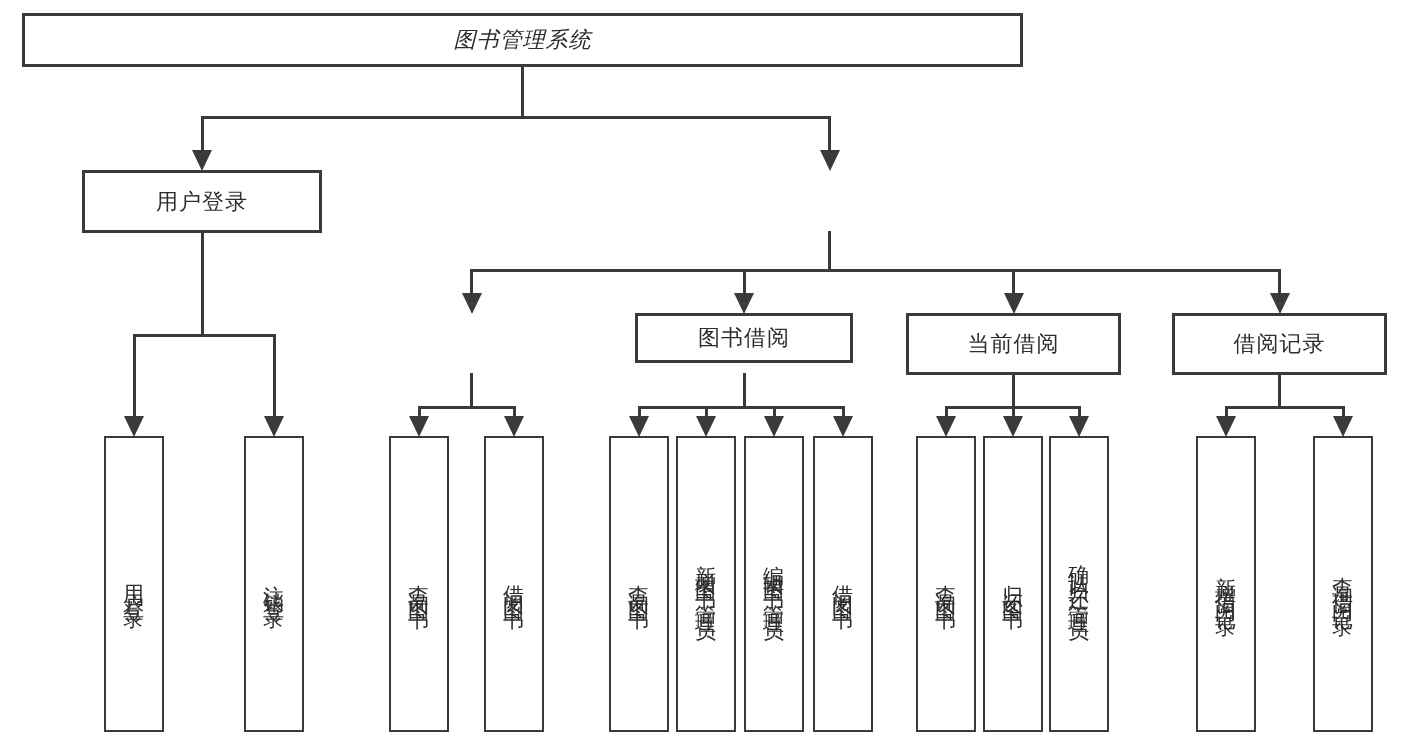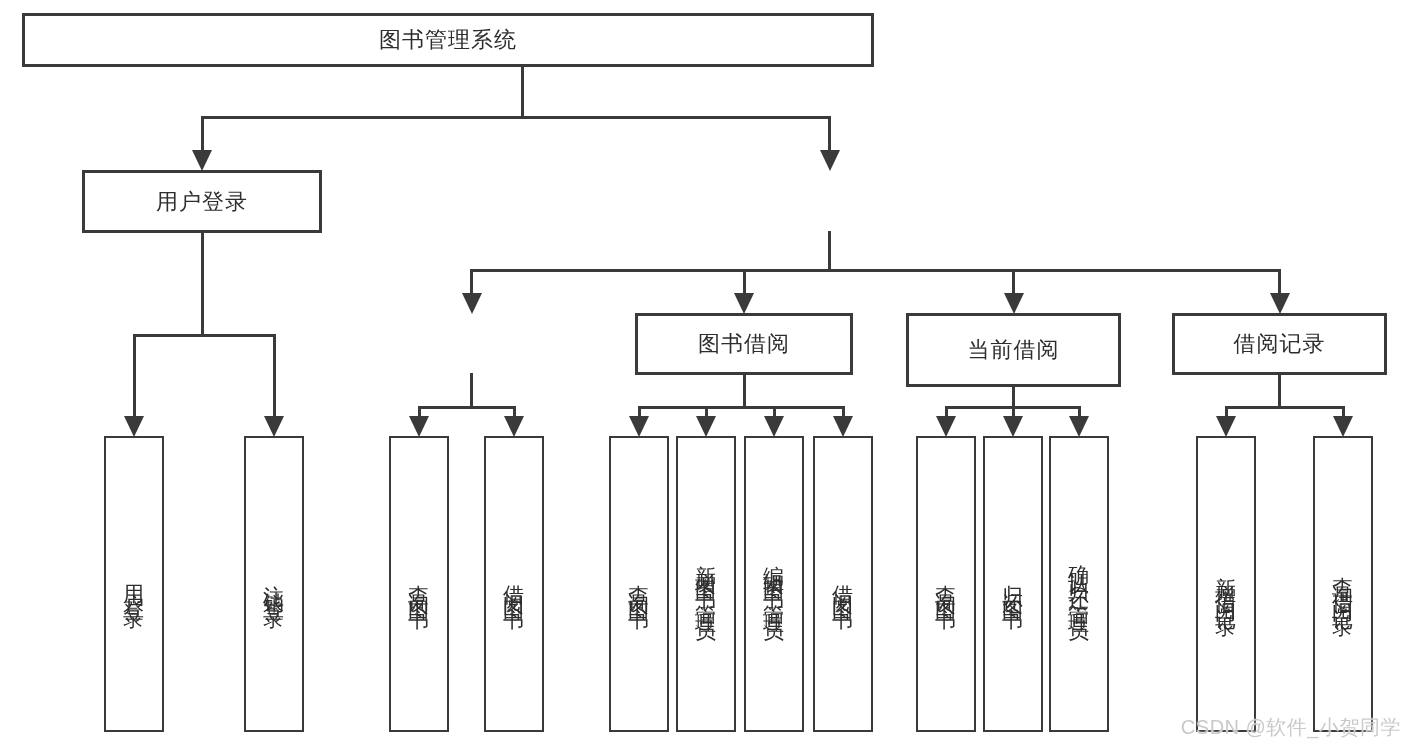--- a/index.html
+++ b/index.html
@@ -33,21 +33,20 @@
     position:absolute; z-index:10; right:4px; bottom:6px;
     font-size:20px; letter-spacing:0.5px;
     color:var(--wm,#cbcbcb); text-shadow:0 0 2px #ffffff;
     white-space:nowrap;
   }
 </style>
 </head>
 <body>
 
 <div id="diagram" style="--line: #3a3a3a; --text: #2d2d2d; --bg: #ffffff; --wm: #c9c9c9;">
-  <div class="watermark">CSDN @软件_小贺同学</div>
 <div class="line" style="left: 521px; top: 65px; width: 3px; height: 53.5px;"></div>
     <div class="line" style="left: 200.5px; top: 115.5px; width: 630.5px; height: 3px;"></div>
     <div class="line" style="left: 200.5px; top: 117px; width: 3px; height: 37px;"></div>
     <div class="arrow" style="left: 192px; top: 150px;"></div>
     <div class="line" style="left: 828px; top: 117px; width: 3px; height: 37px;"></div>
     <div class="arrow" style="left: 819.5px; top: 150px;"></div>
     <div class="line" style="left: 828px; top: 231px; width: 3px; height: 40.5px;"></div>
     <div class="line" style="left: 470px; top: 268.5px; width: 811px; height: 3px;"></div>
     <div class="line" style="left: 470px; top: 270px; width: 3px; height: 27px;"></div>
     <div class="arrow" style="left: 461.5px; top: 293px;"></div>
@@ -86,24 +85,24 @@
     <div class="line" style="left: 1011.5px; top: 407px; width: 3px; height: 13px;"></div>
     <div class="arrow" style="left: 1003px; top: 416px;"></div>
     <div class="line" style="left: 1077.5px; top: 407px; width: 3px; height: 13px;"></div>
     <div class="arrow" style="left: 1069px; top: 416px;"></div>
     <div class="line" style="left: 1278px; top: 373px; width: 3px; height: 35.5px;"></div>
     <div class="line" style="left: 1224.5px; top: 405.5px; width: 120px; height: 3px;"></div>
     <div class="line" style="left: 1224.5px; top: 407px; width: 3px; height: 13px;"></div>
     <div class="arrow" style="left: 1216px; top: 416px;"></div>
     <div class="line" style="left: 1341.5px; top: 407px; width: 3px; height: 13px;"></div>
     <div class="arrow" style="left: 1333px; top: 416px;"></div>
-    <div class="box" style="left: 22px; top: 13px; width: 852px; height: 54px;">图书管理系统</div>
+    <div class="box" style="left: 22px; top: 13px; width: 1001px; height: 54px; font-style: italic;">图书管理系统</div>
     <div class="box" style="left: 82px; top: 170px; width: 240px; height: 63px;">用户登录</div>
-    <div class="box" style="left: 635px; top: 313px; width: 218px; height: 62px;">图书借阅</div>
-    <div class="box" style="left: 906px; top: 313px; width: 215px; height: 74px;">当前借阅</div>
+    <div class="box" style="left: 635px; top: 313px; width: 218px; height: 50px;">图书借阅</div>
+    <div class="box" style="left: 906px; top: 313px; width: 215px; height: 62px;">当前借阅</div>
     <div class="box" style="left: 1172px; top: 313px; width: 215px; height: 62px;">借阅记录</div>
     <div class="box vertical" style="left: 104px; top: 436px; width: 60px; height: 296px;">用户登录</div>
     <div class="box vertical" style="left: 244px; top: 436px; width: 60px; height: 296px;">注销登录</div>
     <div class="box vertical" style="left: 389px; top: 436px; width: 60px; height: 296px;">查询图书</div>
     <div class="box vertical" style="left: 484px; top: 436px; width: 60px; height: 296px;">借阅图书</div>
     <div class="box vertical" style="left: 609px; top: 436px; width: 60px; height: 296px;">查询图书</div>
     <div class="box vertical" style="left: 676px; top: 436px; width: 60px; height: 296px;">新增图书（管理员）</div>
     <div class="box vertical" style="left: 744px; top: 436px; width: 60px; height: 296px;">编辑图书（管理员）</div>
     <div class="box vertical" style="left: 813px; top: 436px; width: 60px; height: 296px;">借阅图书</div>
     <div class="box vertical" style="left: 916px; top: 436px; width: 60px; height: 296px;">查询图书</div>

